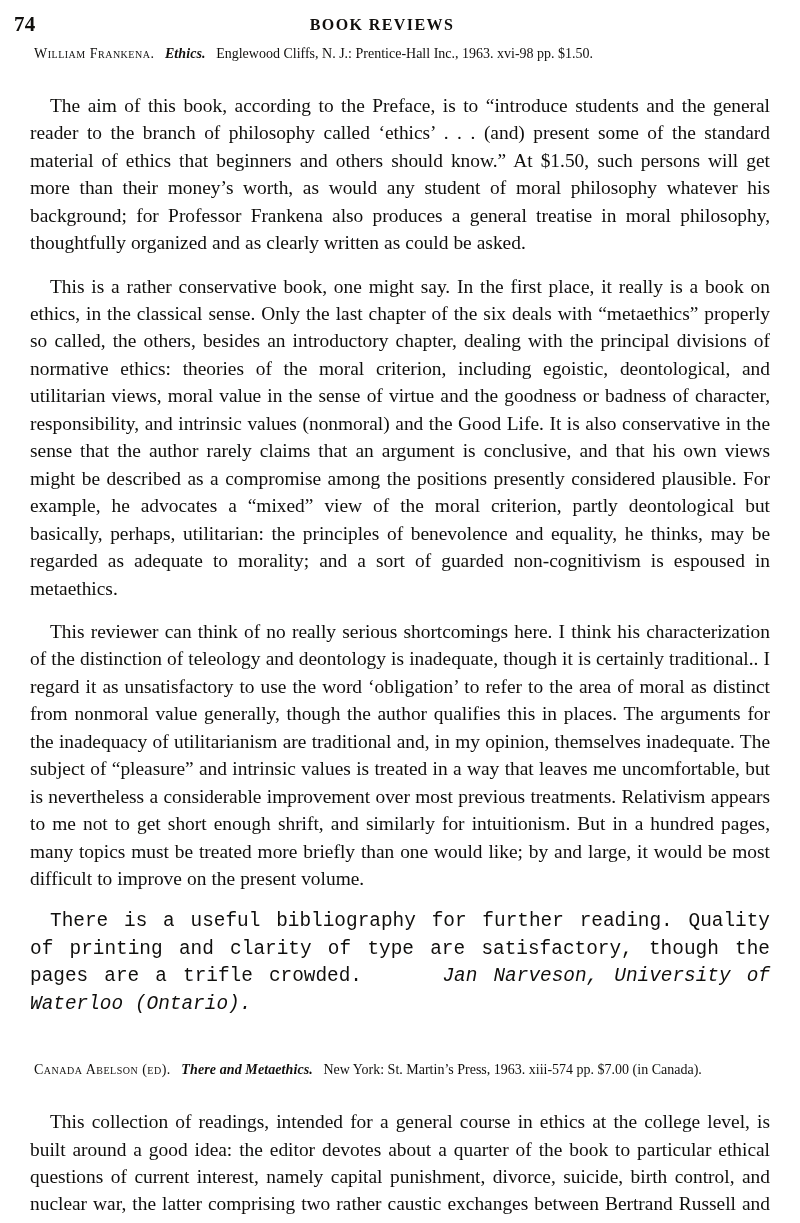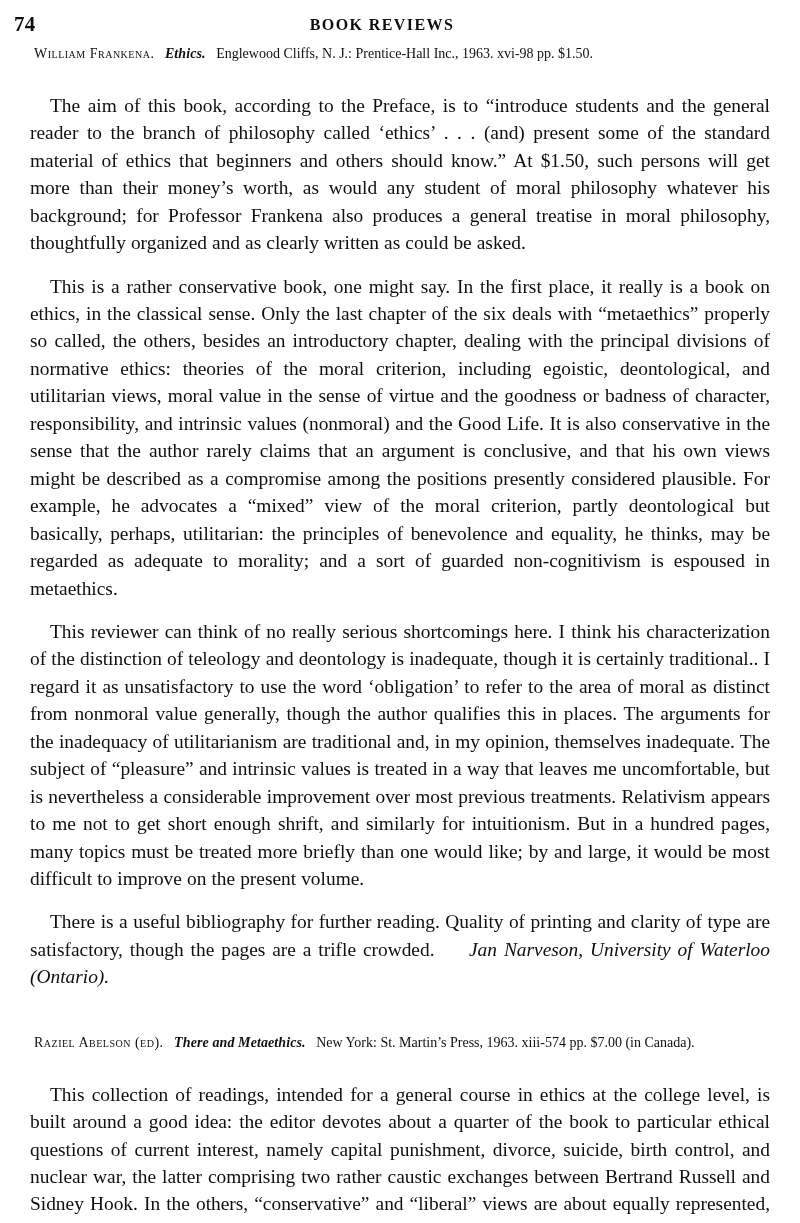--- a/index.html
+++ b/index.html
@@ -91,20 +91,21 @@
     text-align: justify;
     text-justify: inter-word;
     margin: 16px;
     text-indent: 20px;
     hyphens: none;
     word-spacing: 0.2px;
   }
 
   p.para.last-ragged {
     text-align: justify;
+    font-family: Liberation Mono, monospace;
   }
 
   .sig {
     font-style: italic;
   }
 
   .spacer-sm { height: 10px; }
   .spacer-md { height: 26px; }
 
   
@@ -151,21 +152,21 @@
         <span>&nbsp;&nbsp;&nbsp;</span>
         <span class="sig">Jan Narveson, University of Waterloo (Ontario).</span>
       </p>
     </div>
 
     <div class="spacer-md"></div>
 
     <div class="review">
 
       <div class="headnote">
-        <span class="author">Raziel Abelson (ed).</span>
+        <span class="author">Canada Abelson (ed).</span>
         <span>&nbsp;</span>
         <span class="booktitle">There and Metaethics.</span>
         <span>&nbsp;</span>
         <span>New York: St. Martin’s Press, 1963. xiii-574 pp. $7.00 (in Canada).</span>
       </div>
 
       <div class="spacer-sm"></div>
 
       <p class="para">This collection of readings, intended for a general course in ethics at the college level, is built around a good idea: the editor devotes about a quarter of the book to particular ethical questions of current interest, namely capital punishment, divorce, suicide, birth control, and nuclear war, the latter comprising two rather caustic exchanges between Bertrand Russell and Sidney Hook. In the others, “conservative” and “liberal” views are about equally represented, the former invariably by spokesmen for Catholicism. The group of writings on each topic is followed by a page of discussion questions, often quite penetrating, and a useful bibliography for the enthusiastic student.</p>
 

